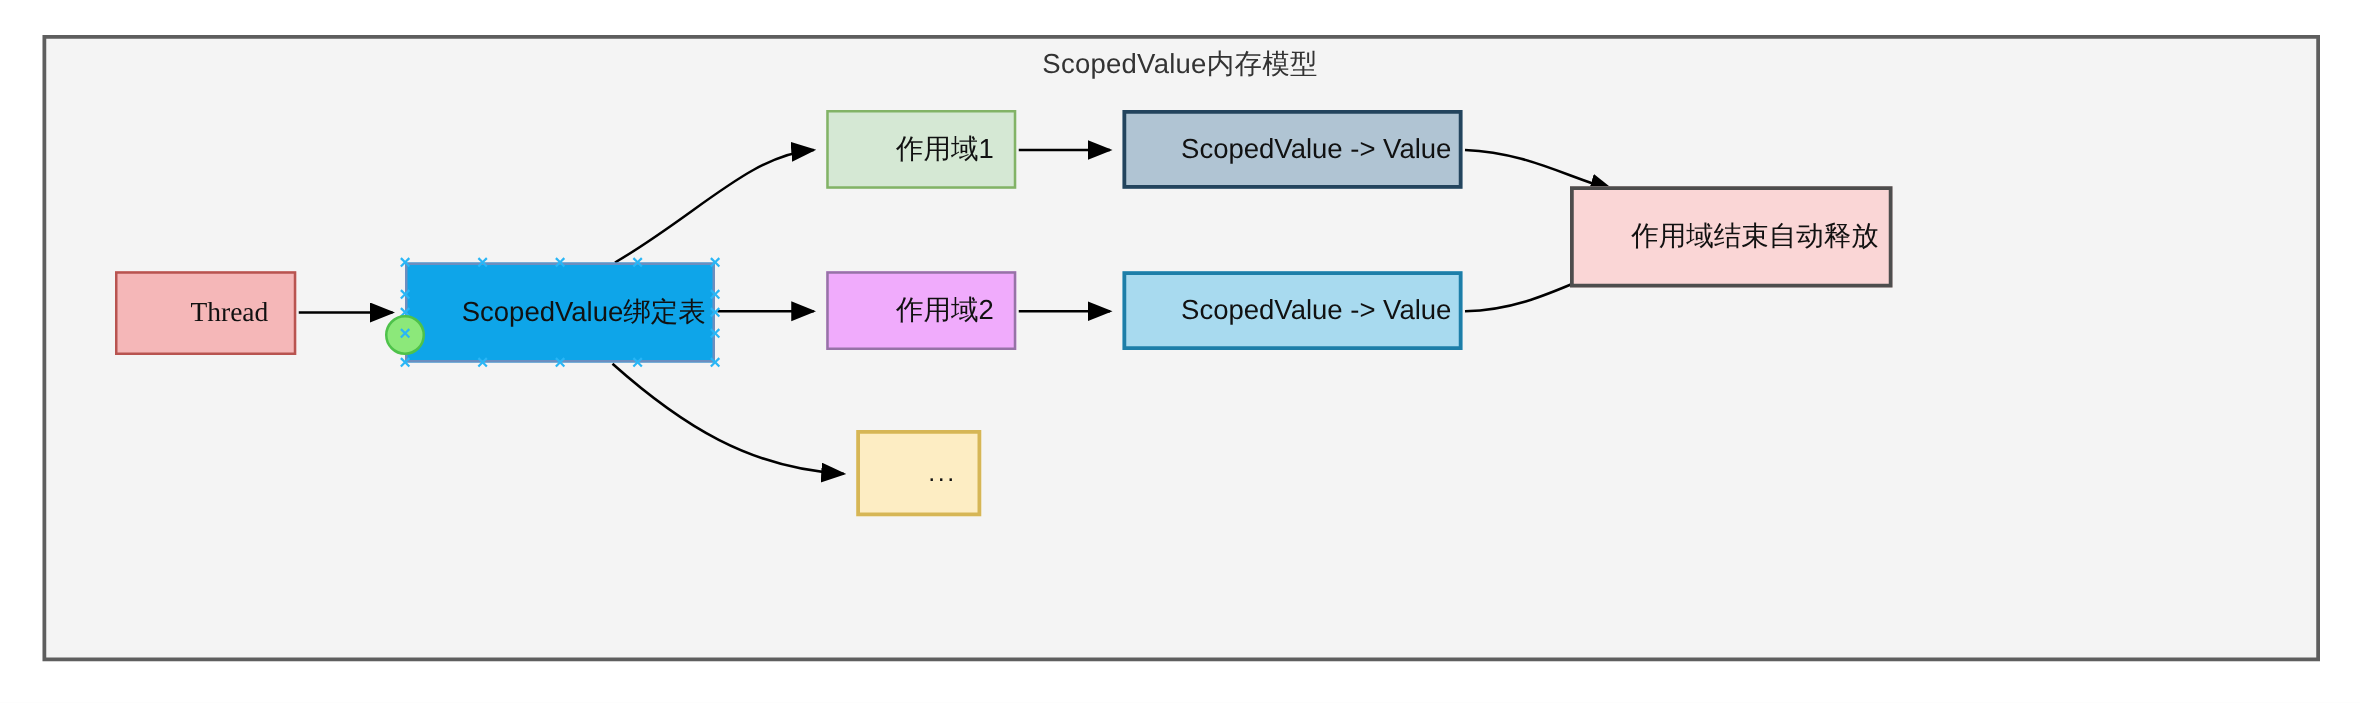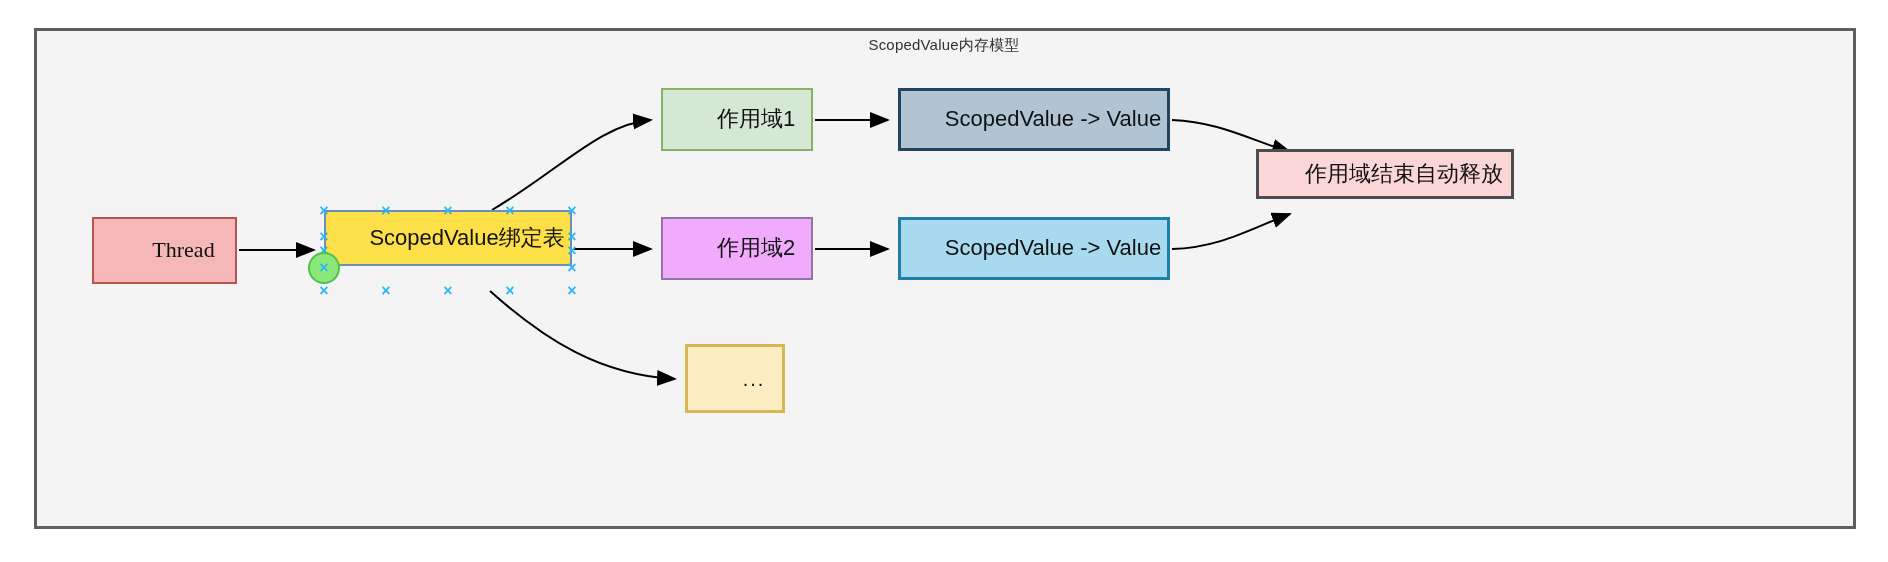--- a/index.html
+++ b/index.html
@@ -31,21 +31,21 @@
     border: 3px solid #5e5e5e;
     box-sizing: border-box;
   }
 
   .diagram-title {
     position: absolute;
     left: 0;
     top: 36px;
     width: 1888px;
     text-align: center;
-    font-size: 15px;
+    font-size: 22px;
     color: #333333;
     letter-spacing: 0.2px;
     white-space: nowrap;
   }
 
   
   .node {
     position: absolute;
     box-sizing: border-box;
     display: flex;
@@ -60,22 +60,22 @@
   }
 
   .node-thread {
     left: 92px; top: 217px; width: 145px; height: 67px;
     background: #f5b7b8;
     border: 2px solid #b85450;
     font-family: Liberation Serif, serif;
   }
 
   .node-binding {
-    left: 324px; top: 210px; width: 248px; height: 56px;
-    background: #fde047;
+    left: 324px; top: 210px; width: 248px; height: 80px;
+    background: #0ea5e9;
     border: 2px solid #6c8ebf;
   }
 
   .node-scope1 {
     left: 661px; top: 88px; width: 152px; height: 63px;
     background: #d5e8d4;
     border: 2px solid #82b366;
   }
 
   .node-scope2 {
@@ -90,21 +90,21 @@
     border: 3px solid #23445d;
   }
 
   .node-sv2 {
     left: 898px; top: 217px; width: 272px; height: 63px;
     background: #a8daef;
     border: 3px solid #1d7ea8;
   }
 
   .node-release {
-    left: 1256px; top: 149px; width: 258px; height: 50px;
+    left: 1256px; top: 149px; width: 258px; height: 81px;
     background: #fad6d6;
     border: 3px solid #4d4d4d;
   }
 
   .node-more {
     left: 685px; top: 344px; width: 100px; height: 69px;
     background: #fdedc3;
     border: 3px solid #d6b656;
     font-size: 20px;
     letter-spacing: 2px;

